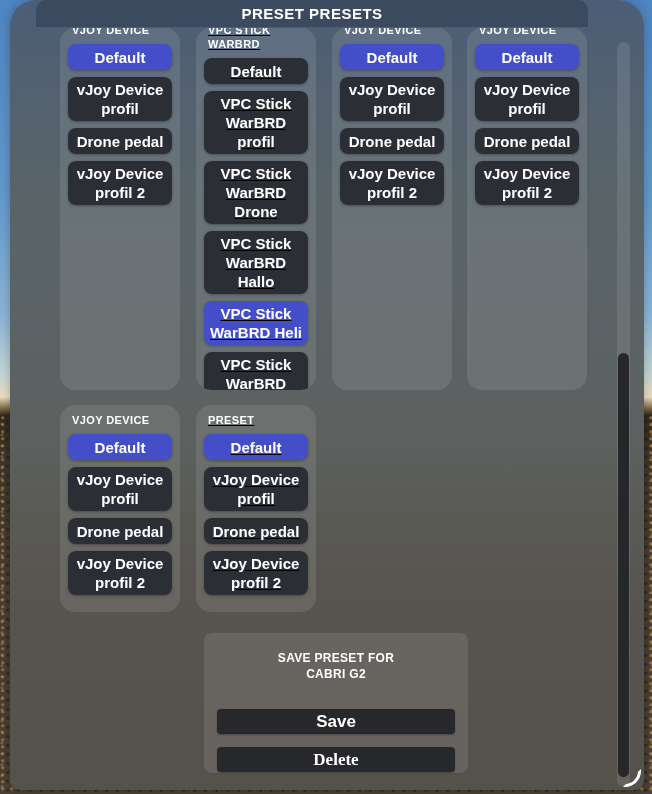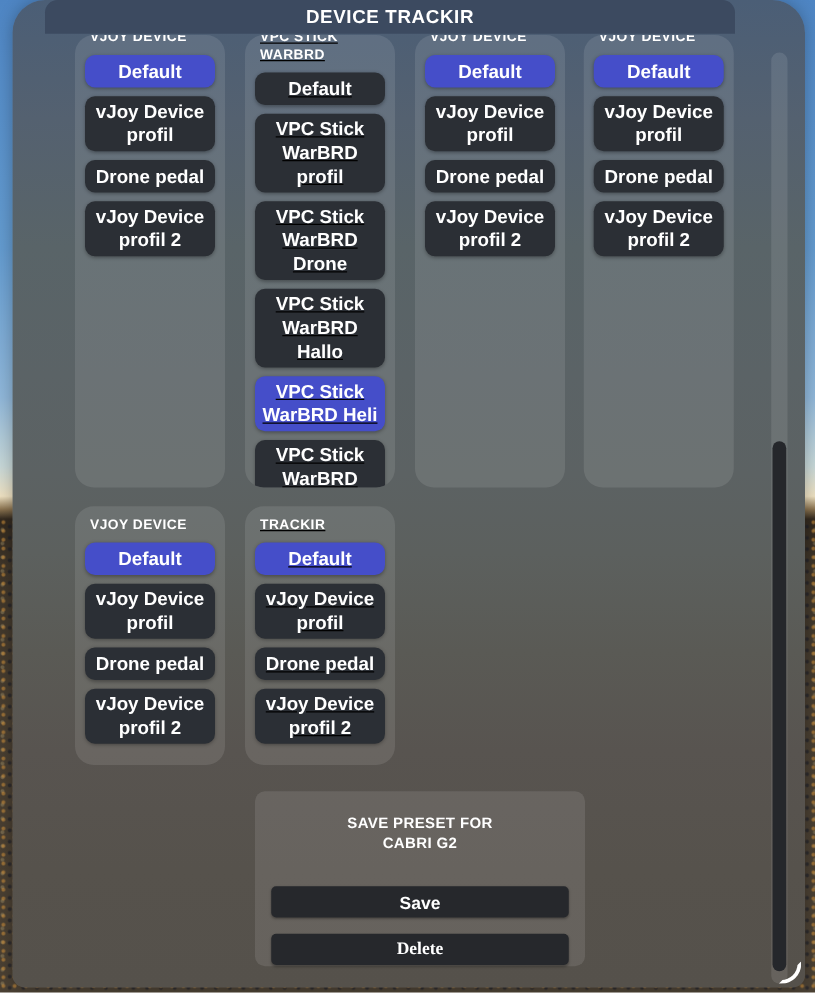--- a/index.html
+++ b/index.html
@@ -62,21 +62,21 @@
     border-radius:8px;background:rgba(255,255,255,0.10);
   }
   .save-title{
     color:#fff;font-size:12px;font-weight:700;line-height:16px;
     text-align:center;margin-top:17px;white-space:pre-line;letter-spacing:.3px;
   }
   .wide-btn{
     display:block;width:238px;height:25px;margin:0 auto;
     border:none;border-radius:4px;background:#26282c;color:#fff;
     font-family:"Liberation Sans",sans-serif;
-    font-size:14px;font-weight:600;cursor:pointer;
+    font-size:17px;font-weight:600;cursor:pointer;
     box-shadow:0 1px 2px rgba(0,0,0,.3);
   }
   .wide-btn.save{margin-top:27px;}
   .wide-btn.delete{margin-top:13px;font-family:Liberation Serif, serif;}
   .scroll-track{
     position:absolute;left:607px;top:42px;width:13px;height:745px;
     border-radius:7px;background:rgba(255,255,255,0.10);
   }
   .scroll-thumb{
     position:absolute;left:1px;top:311px;width:11px;height:424px;
@@ -90,21 +90,21 @@
   }
 </style>
 </head>
 <body>
 
 <div class="terrain-noise"></div>
 
 <div class="panel">
 
   <div class="header-bar">
-    <div class="header-title">DEVICE TRACKIR</div>
+    <div class="header-title">PRESET PRESETS</div>
   </div>
 
   <div class="card row1 col-a clipped">
     <div class="card-header">VJOY DEVICE</div>
     <button class="preset-btn active">Default</button>
     <button class="preset-btn">vJoy Device
 profil</button>
     <button class="preset-btn">Drone pedal</button>
     <button class="preset-btn">vJoy Device
 profil 2</button>
@@ -152,21 +152,21 @@
     <div class="card-header">VJOY DEVICE</div>
     <button class="preset-btn active">Default</button>
     <button class="preset-btn">vJoy Device
 profil</button>
     <button class="preset-btn">Drone pedal</button>
     <button class="preset-btn">vJoy Device
 profil 2</button>
   </div>
 
   <div class="card row2 col-b">
-    <div class="card-header">TRACKIR</div>
+    <div class="card-header">PRESET</div>
     <button class="preset-btn active">Default</button>
     <button class="preset-btn">vJoy Device
 profil</button>
     <button class="preset-btn">Drone pedal</button>
     <button class="preset-btn">vJoy Device
 profil 2</button>
   </div>
 
   <div class="save-panel">
     <div class="save-title">SAVE PRESET FOR

